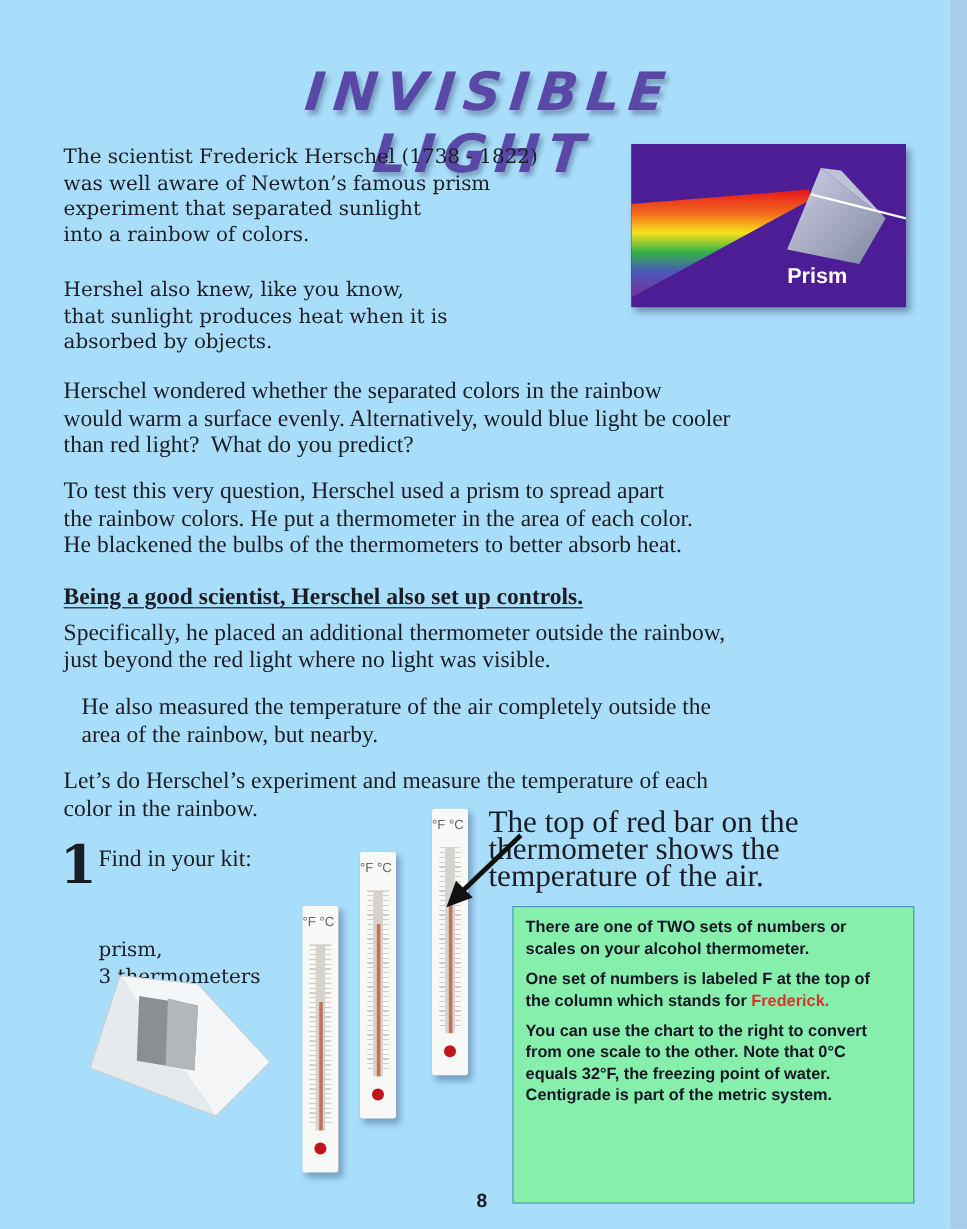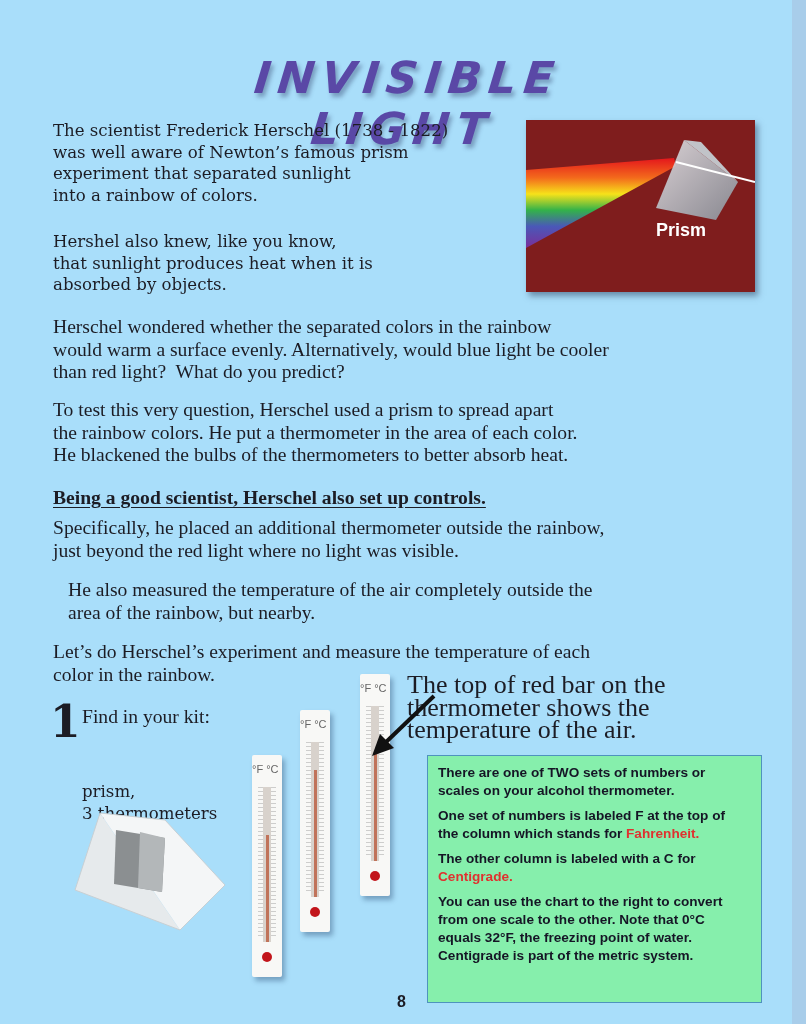--- a/index.html
+++ b/index.html
@@ -25,21 +25,21 @@
   .p4 { top:399px; }
   .p5 { top:487px; font-weight:bold; text-decoration:underline; text-underline-offset:3px; }
   .p6 { top:517px; }
   .p7 { top:579px;margin-left:15px; }
   .p8 { top:641px; }
   .note { position:absolute; left:407px; top:674px; white-space:pre; font-family:Liberation Serif, serif; font-size:26px; line-height:22.5px; }
   .step-num { position:absolute; left:50px; top:700px; font-family:"DejaVu Serif", serif; font-weight:bold; font-size:44px; line-height:44px; }
   .step-label { position:absolute; left:82px; top:706px; font-family:"Liberation Serif", serif; font-size:19.6px; }
   .kit { position:absolute; left:82px; top:756px; font-family:"DejaVu Serif", serif; font-size:16.6px; line-height:22px; white-space:pre;margin-top:25px; }
   .prism-card {
-    position:absolute; left:526px; top:120px; width:229px; height:172px; background:#7f1d1d;
+    position:absolute; left:526px; top:120px; width:229px; height:136px; background:#4c1d95;
     box-shadow:3px 4px 6px rgba(40,60,90,0.5); overflow:hidden;
   }
   .prism-card .lbl { position:absolute; left:130px; top:100px; color:#fff; font-family:"Liberation Sans", sans-serif; font-weight:bold; font-size:18px; }
   .infobox {
     position:absolute; left:427px; top:755px; width:335px; height:248px; background:#86efac;
     border:1px solid #4f93bd; box-sizing:border-box; padding:8px 10px;
     font-family:"Liberation Sans", sans-serif; font-weight:bold; font-size:13.6px; line-height:18px; color:#151525;
   }
   .infobox .para { margin-bottom:7px; white-space:pre; }
   .infobox .red { color:#e0312f; }
@@ -147,22 +147,20 @@
 
 <svg class="arrow" style="left:370px;top:692px;" width="68" height="66" viewBox="0 0 68 66">
   <line x1="64" y1="4" x2="14" y2="52" stroke="#111" stroke-width="4"></line>
   <polygon points="2,64 10,42 24,56" fill="#111"></polygon>
 </svg>
 
 <div class="infobox">
   <div class="para">There are one of TWO sets of numbers or
 scales on your alcohol thermometer.</div>
   <div class="para"><span>One set of numbers is labeled F at the top of
-the column which stands for </span><span class="red">Fahrenheit.</span></div>
-  <div class="para"><span>The other column is labeled with a C for
-</span><span class="red">Centigrade.</span></div>
+the column which stands for </span><span class="red">Frederick.</span></div>
   <div class="para">You can use the chart to the right to convert
 from one scale to the other. Note that 0°C
 equals 32°F, the freezing point of water.
 Centigrade is part of the metric system.</div>
 </div>
 
 <div class="pagenum">8</div>
 
 </body></html>

